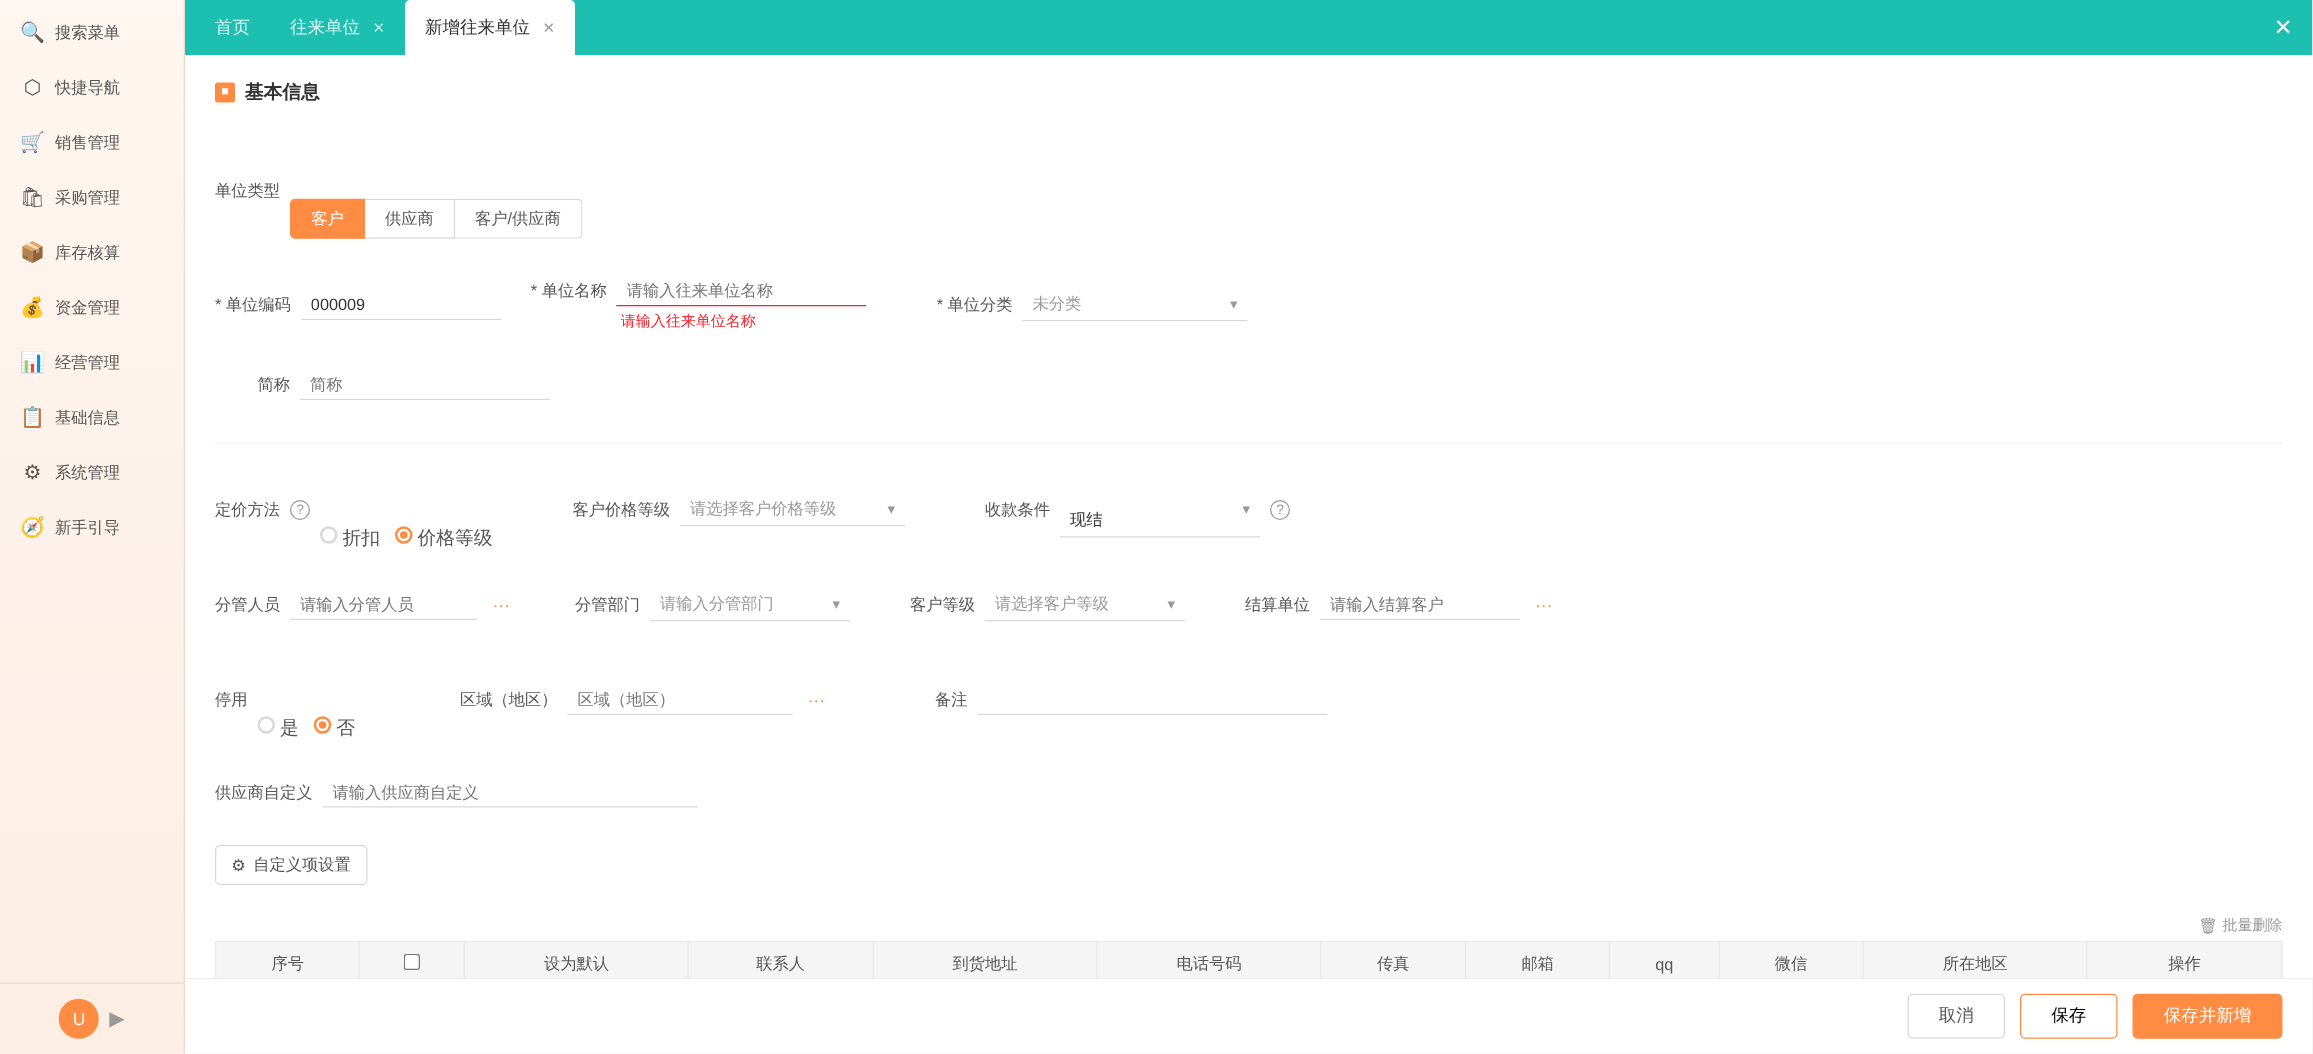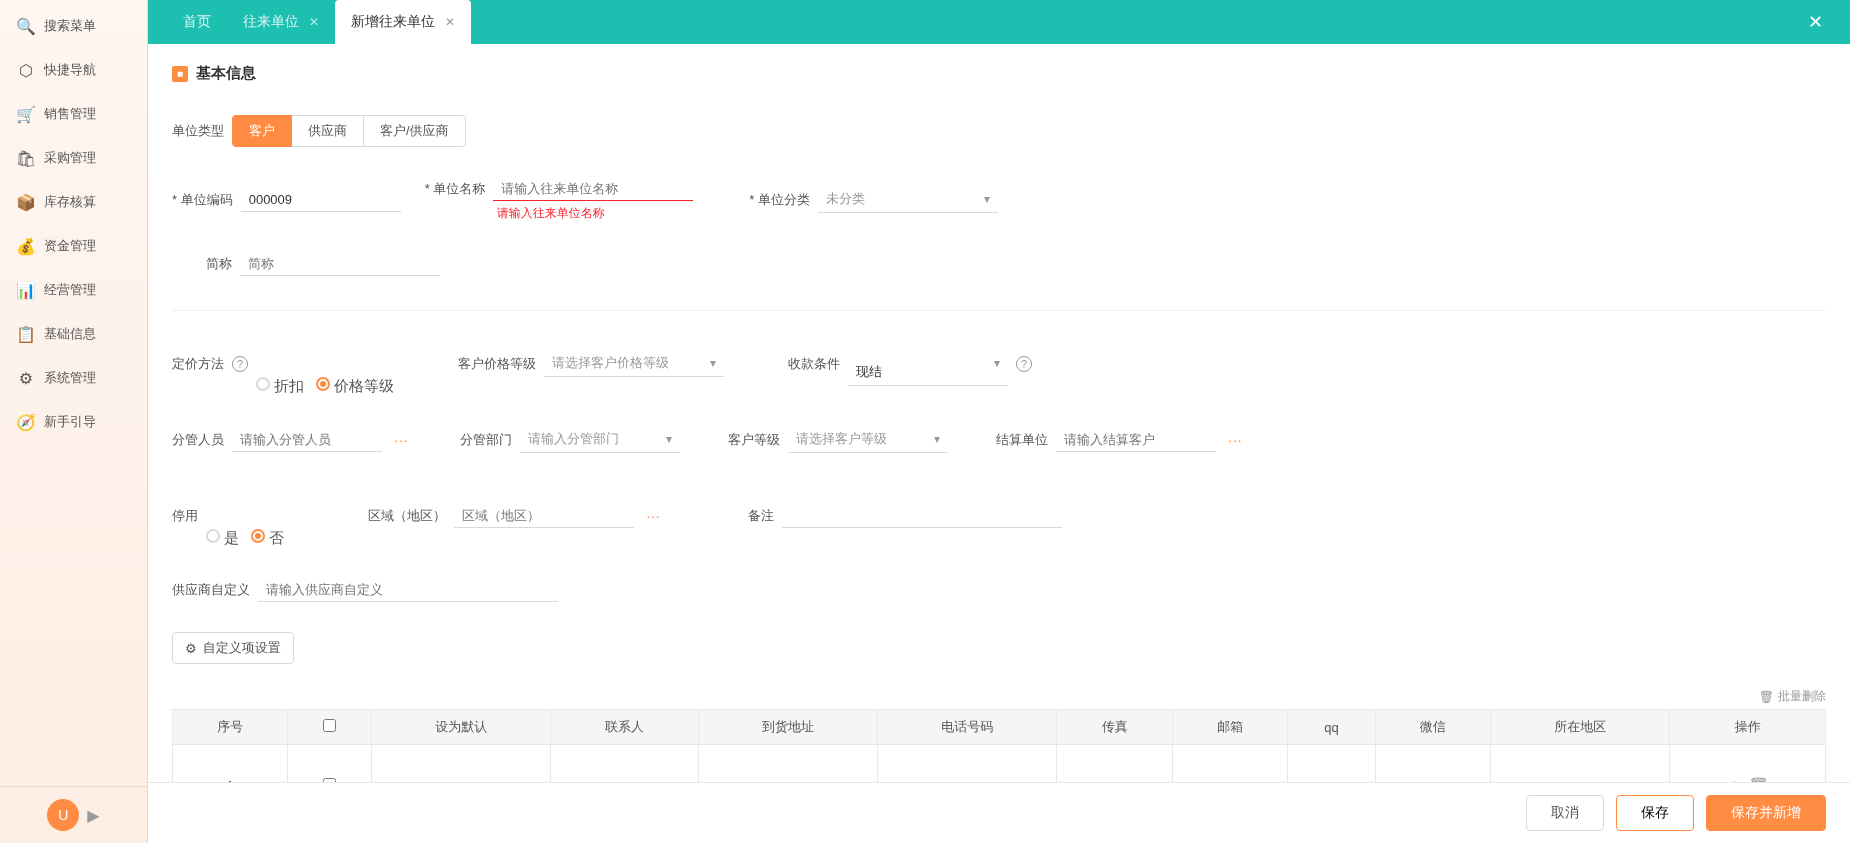--- a/index.html
+++ b/index.html
@@ -49,21 +49,21 @@
       flex-direction: column;
       overflow: hidden;
     }
 
     
     .tab-bar {
       display: flex;
       align-items: center;
       background: #1cbfb0;
       height: 44px;
-      padding: 0 19px;
+      padding: 0 8px;
       gap: 0;
     }
     .tab {
       display: flex;
       align-items: center;
       padding: 0 16px;
       height: 100%;
       color: rgba(255,255,255,0.85);
       cursor: pointer;
       font-size: 14px;
@@ -169,20 +169,21 @@
       display: flex;
       gap: 0;
     }
     .unit-btn {
       padding: 6px 16px;
       border: 1px solid #d9d9d9;
       background: white;
       cursor: pointer;
       font-size: 13px;
       color: #555;
+      margin-top: 44px;
     }
     .unit-btn.active {
       background: #ff8c42;
       color: white;
       border-color: #ff8c42;
     }
     .unit-btn:first-child { border-radius: 4px 0 0 4px; }
     .unit-btn:last-child { border-radius: 0 4px 4px 0; }
     .unit-btn:not(:first-child) { border-left: none; }
 

